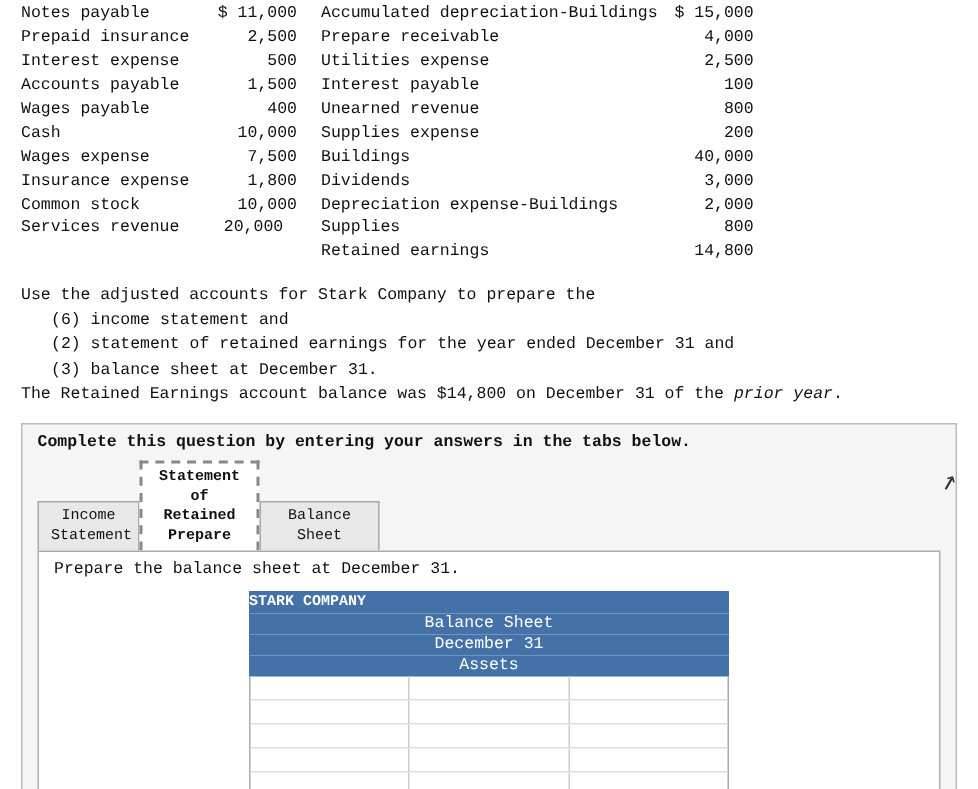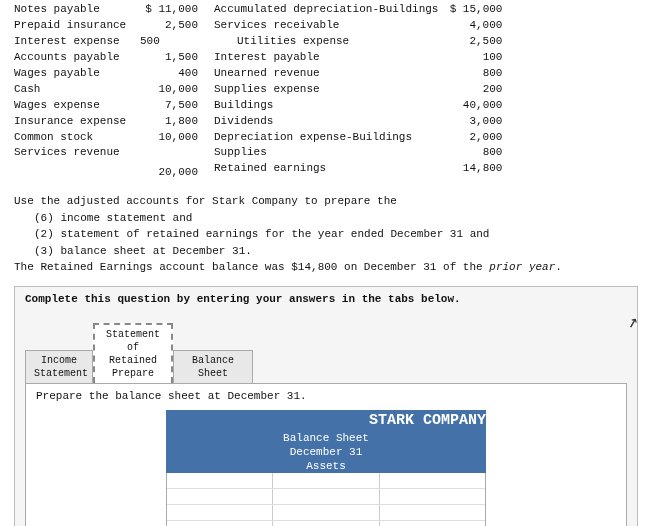--- a/index.html
+++ b/index.html
@@ -68,22 +68,21 @@
       font-size: 10px;
       cursor: pointer;
       min-width: 64px;
       text-align: center;
       line-height: 1.3;
     }
     .tab.active {
       background: #fff;
       border: 2px dashed #888;
       border-bottom: none;
-      font-weight: normal;
-      margin-top: 12px;
+      font-weight: bold;
     }
     .tab-income { width: 68px; }
     .tab-retained { width: 80px; }
     .tab-balance { width: 80px; }
 
     
     .tab-content {
       border: 1px solid #aaa;
       border-top: 1px solid #aaa;
       background: #fff;
@@ -99,23 +98,23 @@
 
     
     .stark-table-wrapper {
       display: flex;
       justify-content: center;
     }
     .stark-table {
       width: 320px;
     }
     .stark-header {
-      text-align: right;
+      text-align: left;
       font-weight: bold;
-      font-size: 15px;
+      font-size: 10px;
       background: #4472a8;
       color: #fff;
       padding: 2px 0;
     }
     .stark-subheader {
       text-align: center;
       font-size: 11px;
       background: #4472a8;
       color: #fff;
       padding: 1px 0;
@@ -166,21 +165,21 @@
           <div style="display: flex; justify-content: space-between; white-space: nowrap;">
             <span style="min-width: 120px;">Notes payable</span>
             <span style="text-align: right; padding-left: 6px; min-width: 64px;">$ 11,000</span>
           </div>
           <div style="display: flex; justify-content: space-between; white-space: nowrap;">
             <span style="min-width: 120px;">Prepaid insurance</span>
             <span style="text-align: right; padding-left: 6px; min-width: 64px;">2,500</span>
           </div>
           <div style="display: flex; justify-content: space-between; white-space: nowrap;">
             <span style="min-width: 120px;">Interest expense</span>
-            <span style="text-align: left; padding-left: 6px; min-width: 64px;">500</span>
+            <span style="text-align: right; padding-left: 6px; min-width: 64px;">500</span>
           </div>
           <div style="display: flex; justify-content: space-between; white-space: nowrap;">
             <span style="min-width: 120px;">Accounts payable</span>
             <span style="text-align: right; padding-left: 6px; min-width: 64px;">1,500</span>
           </div>
           <div style="display: flex; justify-content: space-between; white-space: nowrap;">
             <span style="min-width: 120px;">Wages payable</span>
             <span style="text-align: right; padding-left: 6px; min-width: 64px;">400</span>
           </div>
           <div style="display: flex; justify-content: space-between; white-space: nowrap;">
@@ -194,37 +193,37 @@
           <div style="display: flex; justify-content: space-between; white-space: nowrap;">
             <span style="min-width: 120px;">Insurance expense</span>
             <span style="text-align: right; padding-left: 6px; min-width: 64px;">1,800</span>
           </div>
           <div style="display: flex; justify-content: space-between; white-space: nowrap;">
             <span style="min-width: 120px;">Common stock</span>
             <span style="text-align: right; padding-left: 6px; min-width: 64px;">10,000</span>
           </div>
           <div style="display: flex; justify-content: space-between; white-space: nowrap;">
             <span style="min-width: 120px;">Services revenue</span>
-            <span style="text-align: right; padding-left: 6px; min-width: 64px; margin-top: 20px;">20,000</span>
+            <span style="text-align: center; padding-left: 6px; min-width: 64px;">20,000</span>
           </div>
         </div>
     </div>
     <div style="width:12px;"></div>
     <div class="col-accounts-right" style="display:flex; flex-direction:column; padding-left:4px;">
       <div id="right-accounts">
           <div style="display: flex; justify-content: flex-start; white-space: nowrap;">
             <span style="min-width: 200px;">Accumulated depreciation-Buildings</span>
             <span style="text-align: right; padding-left: 6px; min-width: 64px;">$ 15,000</span>
           </div>
           <div style="display: flex; justify-content: space-between; white-space: nowrap;">
-            <span style="min-width: 200px;">Services receivable</span>
+            <span style="min-width: 200px;">Prepare receivable</span>
             <span style="text-align: right; padding-left: 6px; min-width: 64px;">4,000</span>
           </div>
           <div style="display: flex; justify-content: space-between; white-space: nowrap;">
-            <span style="min-width: 200px; margin-left: 23px;">Utilities expense</span>
+            <span style="min-width: 200px;">Utilities expense</span>
             <span style="text-align: right; padding-left: 6px; min-width: 64px;">2,500</span>
           </div>
           <div style="display: flex; justify-content: space-between; white-space: nowrap;">
             <span style="min-width: 200px;">Interest payable</span>
             <span style="text-align: right; padding-left: 6px; min-width: 64px;">100</span>
           </div>
           <div style="display: flex; justify-content: space-between; white-space: nowrap;">
             <span style="min-width: 200px;">Unearned revenue</span>
             <span style="text-align: right; padding-left: 6px; min-width: 64px;">800</span>
           </div>

